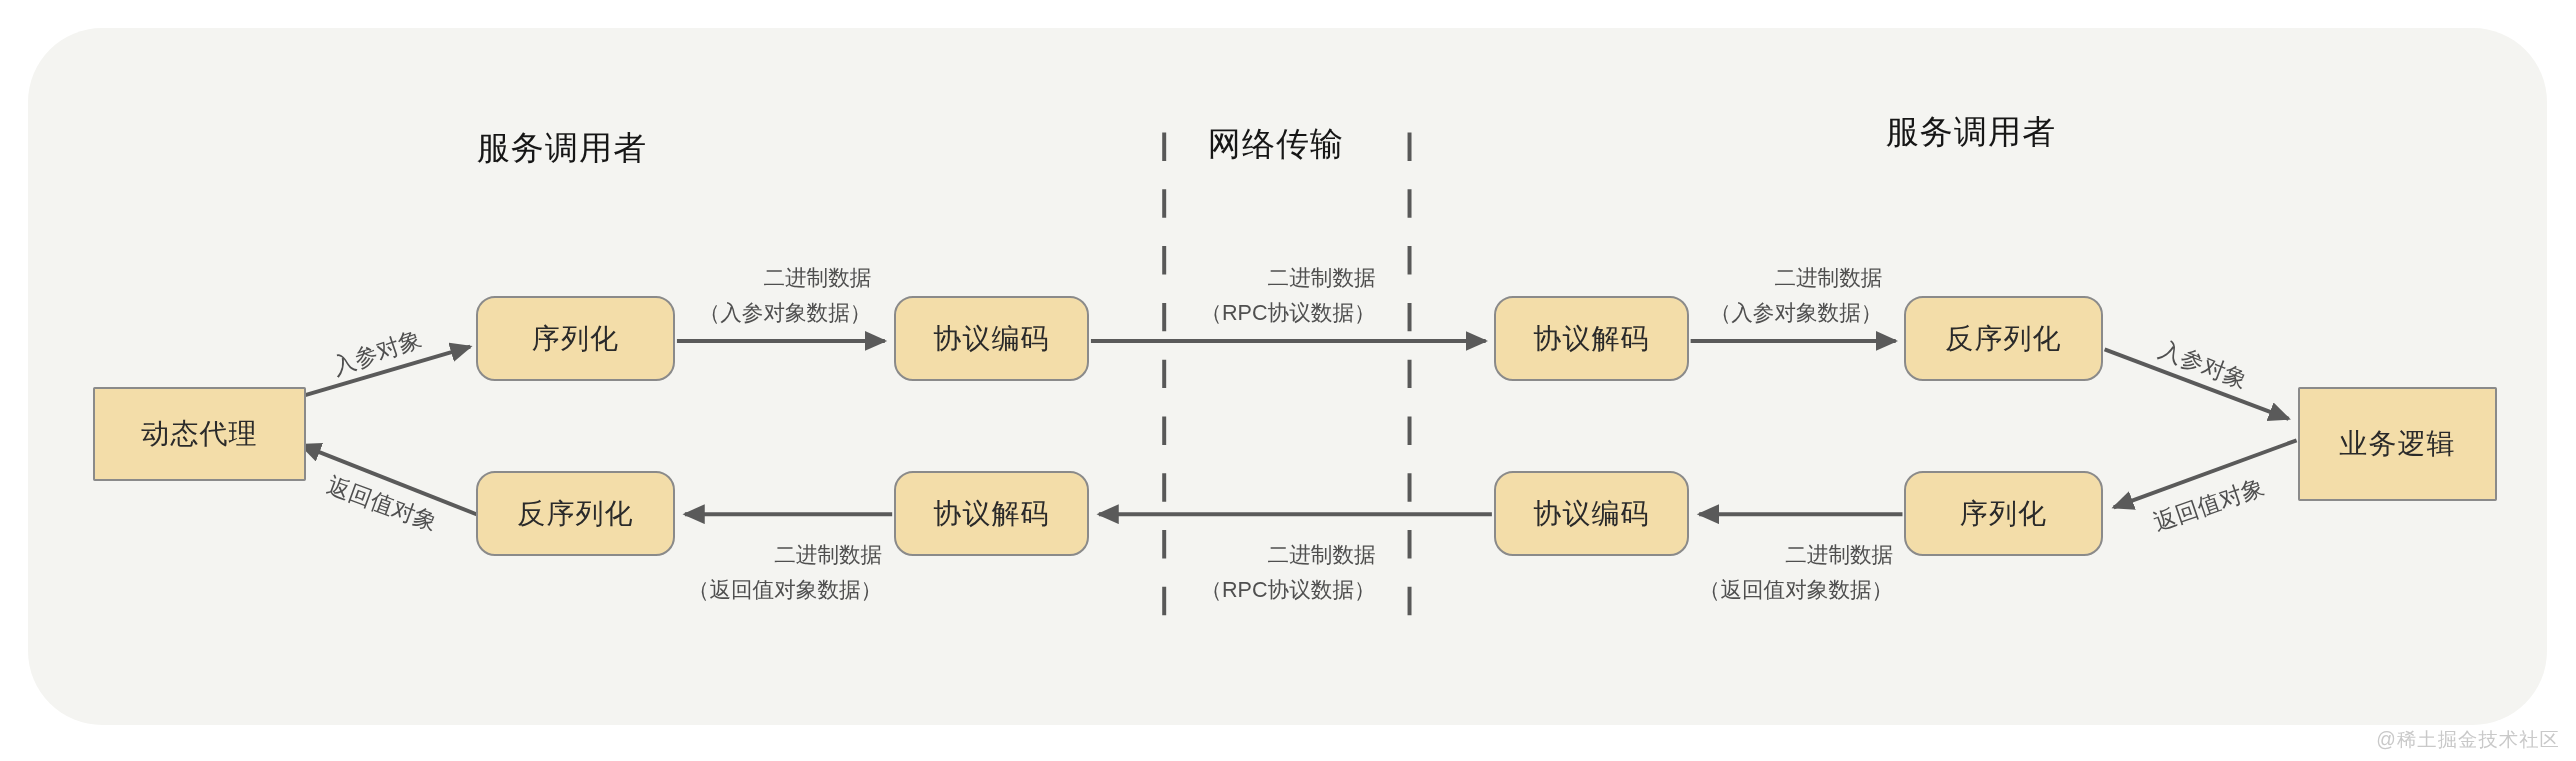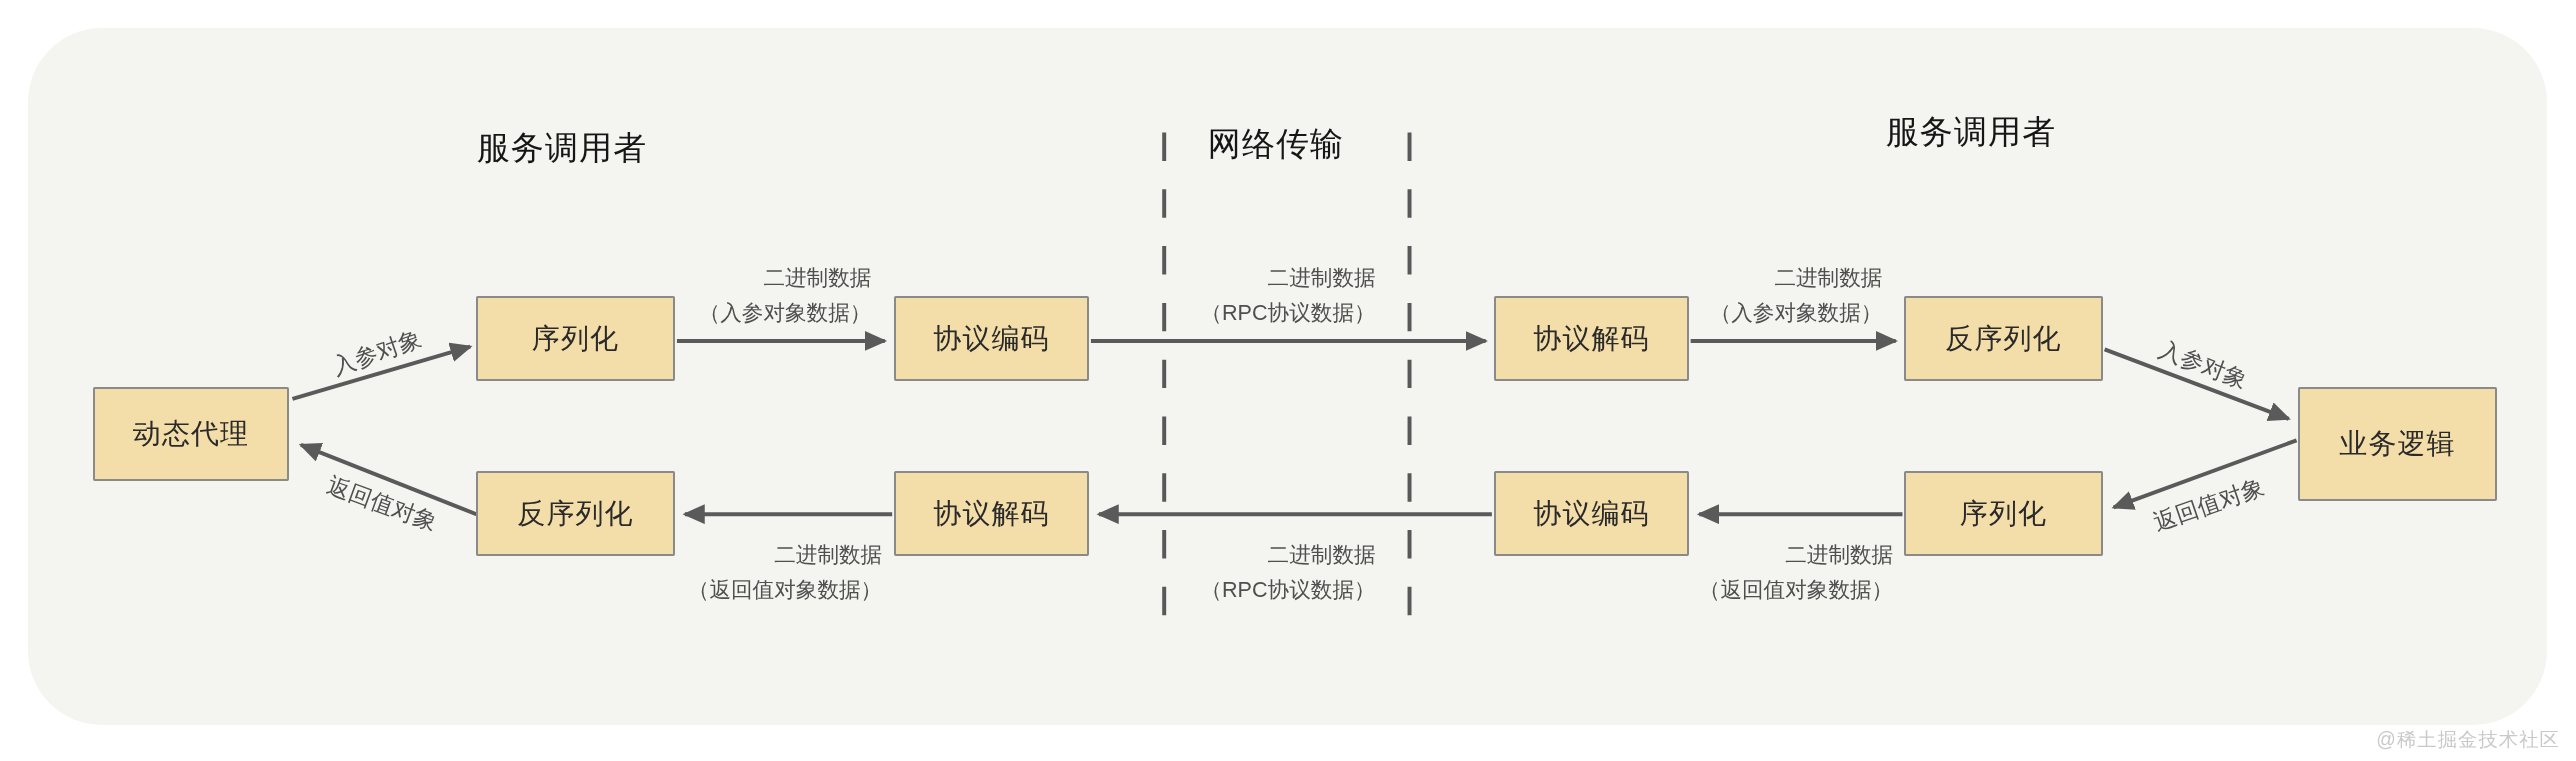--- a/index.html
+++ b/index.html
@@ -35,21 +35,21 @@
   }
   .node{
     position:absolute;
     background:var(--box-fill);
     border:2.8px solid var(--box-border);
     border-radius:1.7px;
     display:flex;align-items:center;justify-content:center;
     font-size:28px;color:#2a2a2a;letter-spacing:1.1px;
     white-space:nowrap;
   }
-  .row-node{width:199px;height:85px;}
+  .row-node{width:199px;height:85px;border-radius:19px;}
   .edge-label{
     position:absolute;transform:translateX(-50%);
     font-size:21.6px;line-height:35px;color:var(--label-color);
     text-align:right;white-space:nowrap;
   }
   .diag-label{
     position:absolute;
     font-size:23px;color:var(--label-color);
     white-space:nowrap;transform-origin:center center;
   }
@@ -84,21 +84,21 @@
   <line class="edge" x1="3350" y1="905" x2="2992" y2="905" marker-end="url(#arrow)"></line>
   <line class="edge" x1="2627" y1="905" x2="1935" y2="905" marker-end="url(#arrow)"></line>
   <line class="edge" x1="1571" y1="905" x2="1206" y2="905" marker-end="url(#arrow)"></line>
   <line class="edge" x1="841" y1="906" x2="530" y2="783" marker-end="url(#arrow)"></line>
 </svg>
 
 <div class="section-title" style="left:562px;top:130px;">服务调用者</div>
 <div class="section-title" style="left:1276px;top:126px;">网络传输</div>
 <div class="section-title" style="left:1971px;top:114px;">服务调用者</div>
 
-<div class="node" style="left:93px;top:387px;width:196px;height:94px;">动态代理</div>
+<div class="node" style="left:93px;top:387px;width:213px;height:94px;">动态代理</div>
 <div class="node row-node" style="left:476px;top:296px;">序列化</div>
 <div class="node row-node" style="left:894px;top:296px;width:195px;">协议编码</div>
 <div class="node row-node" style="left:1494px;top:296px;width:195px;">协议解码</div>
 <div class="node row-node" style="left:1904px;top:296px;">反序列化</div>
 <div class="node" style="left:2298px;top:387px;width:199px;height:114px;">业务逻辑</div>
 <div class="node row-node" style="left:476px;top:471px;">反序列化</div>
 <div class="node row-node" style="left:894px;top:471px;width:195px;">协议解码</div>
 <div class="node row-node" style="left:1494px;top:471px;width:195px;">协议编码</div>
 <div class="node row-node" style="left:1904px;top:471px;">序列化</div>
 

